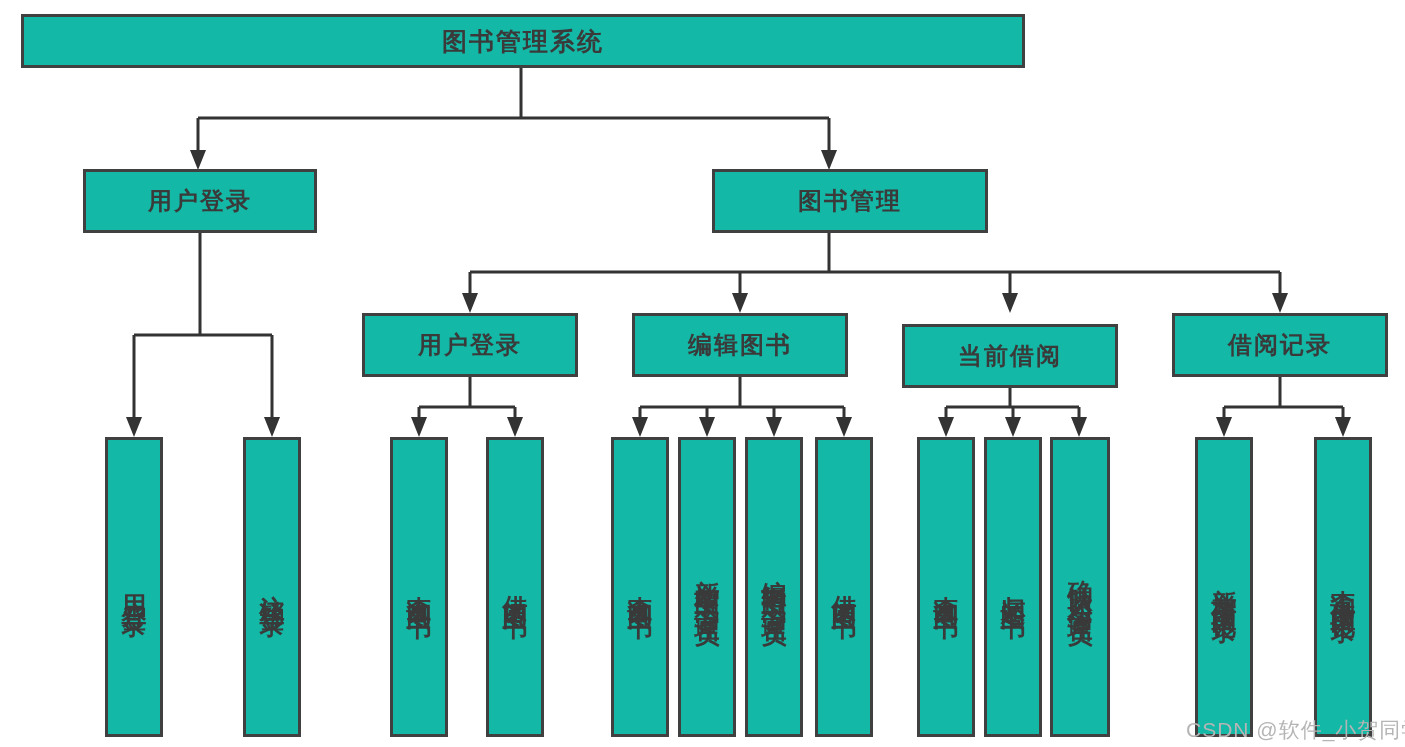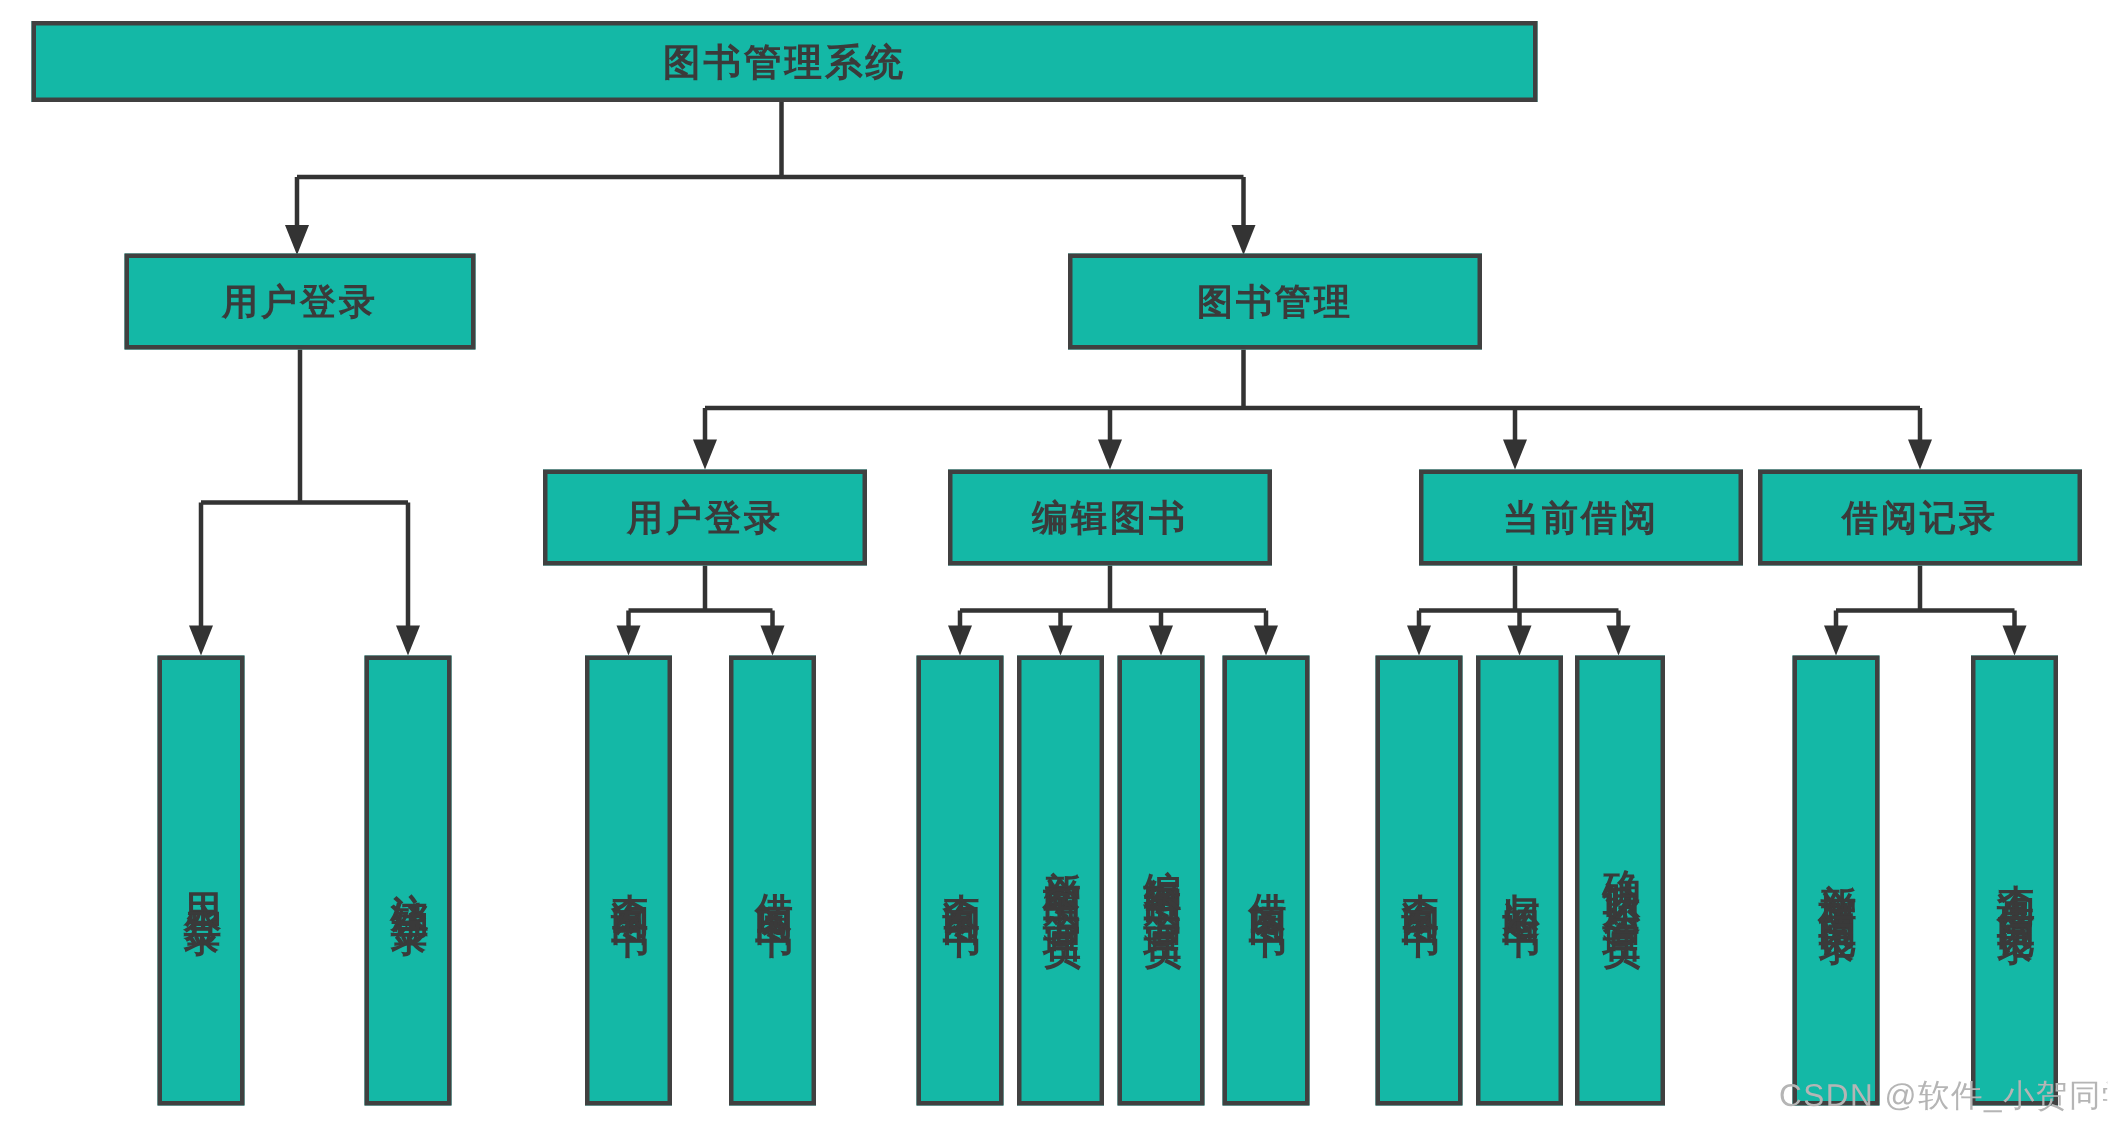--- a/index.html
+++ b/index.html
@@ -122,21 +122,21 @@
   <div class="node lvl2" style="left:712px; width:276px;">
     <span class="h-label">图书管理</span>
   </div>
 
   <div class="node lvl3" style="left:362px;">
     <span class="h-label">用户登录</span>
   </div>
   <div class="node lvl3" style="left:632px;">
     <span class="h-label">编辑图书</span>
   </div>
-  <div class="node lvl3" style="left:946px;">
+  <div class="node lvl3" style="left:902px;margin-top:11px;">
     <span class="h-label">当前借阅</span>
   </div>
   <div class="node lvl3" style="left:1172px;">
     <span class="h-label">借阅记录</span>
   </div>
 
   <div class="node leaf" style="left:105px;">
     <span class="v-label">用户登录</span>
   </div>
   <div class="node leaf" style="left:243px;">

